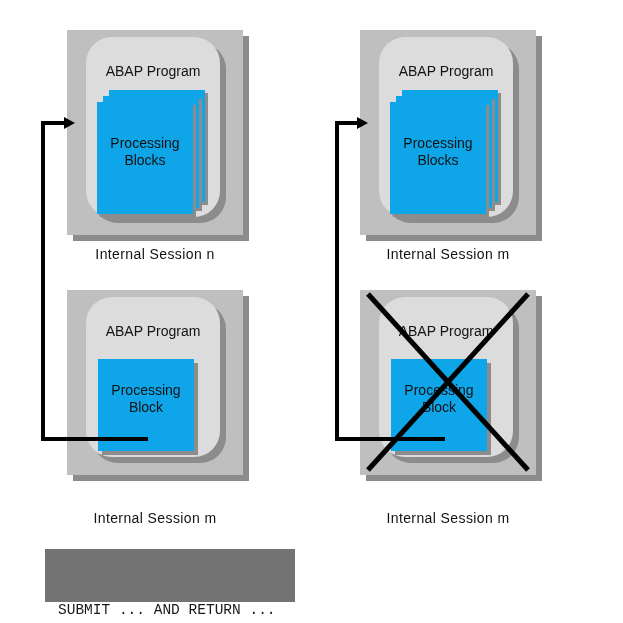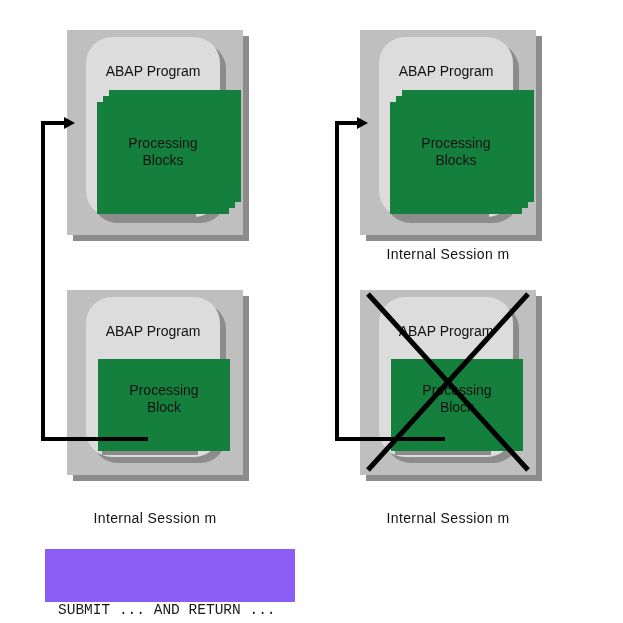--- a/index.html
+++ b/index.html
@@ -61,22 +61,21 @@
     white-space: nowrap;
   }
 
   
   .sheet-shadow {
     position: absolute;
     background: #8c8c8c;
   }
   .sheet {
     position: absolute;
-    background: #15803d;
-    padding-left: 36px;
+    background: #0ea5e9;
   }
   .sheet-label {
     position: absolute;
     width: 100%;
     text-align: center;
     font-size: 14px;
     line-height: 17px;
     color: #121212;
     white-space: nowrap;
   }
@@ -112,21 +111,21 @@
     pointer-events: none;
   }
   .x-mark line {
     stroke: #000000;
     stroke-width: 5;
   }
 
   
   .code-box {
     position: absolute;
-    background: #8b5cf6;
+    background: #737373;
     font-family: "Liberation Mono", monospace;
     font-size: 14.5px;
     line-height: 20px;
     color: #1a1a1a;
     padding: 11px 13px 11px 13px;
     box-sizing: border-box;
     white-space: pre;
   }
   .code-line { display: block; }
 </style>
@@ -149,20 +148,21 @@
 
     <div class="sheet-shadow" style="left:39px; top:69px; width:96px; height:112px;"></div>
     <div class="sheet" style="left:36px; top:66px; width:96px; height:112px;"></div>
 
     <div class="sheet-shadow" style="left:33px; top:75px; width:96px; height:112px;"></div>
     <div class="sheet" style="left:30px; top:72px; width:96px; height:112px;">
       <div class="sheet-label" style="left:0; top:33px;">Processing</div>
       <div class="sheet-label" style="left:0; top:50px;">Blocks</div>
     </div>
 
+    <div class="session-caption" style="left:0; top:216px;">Internal Session n</div>
   </div>
 
   <div class="session" style="left:67px; top:290px; width:176px; height:185px;">
     <div class="outer-shadow"></div>
     <div class="outer"></div>
 
     <div class="abap-shadow" style="left:25px; top:13px; width:134px; height:160px;"></div>
     <div class="abap" style="left:19px; top:7px; width:134px; height:160px;">
       <div class="abap-label" style="left:0; top:26px;">ABAP Program</div>
     </div>

